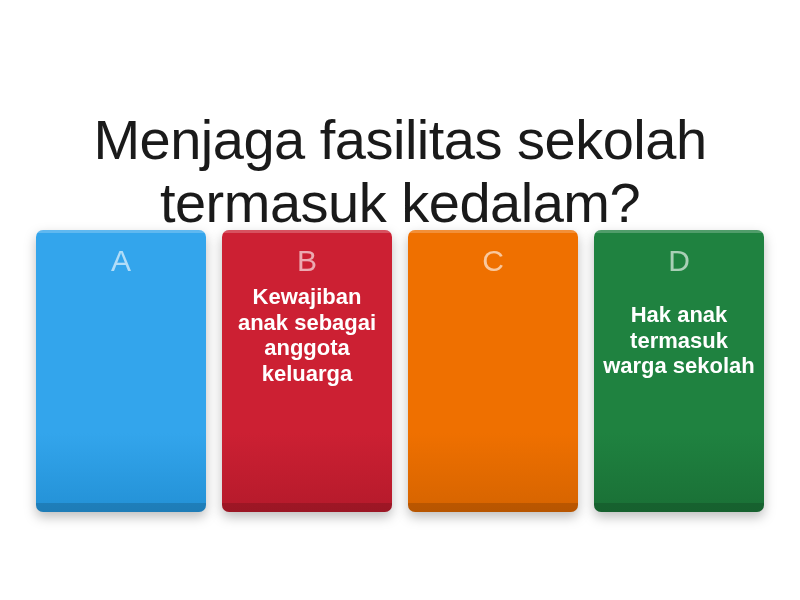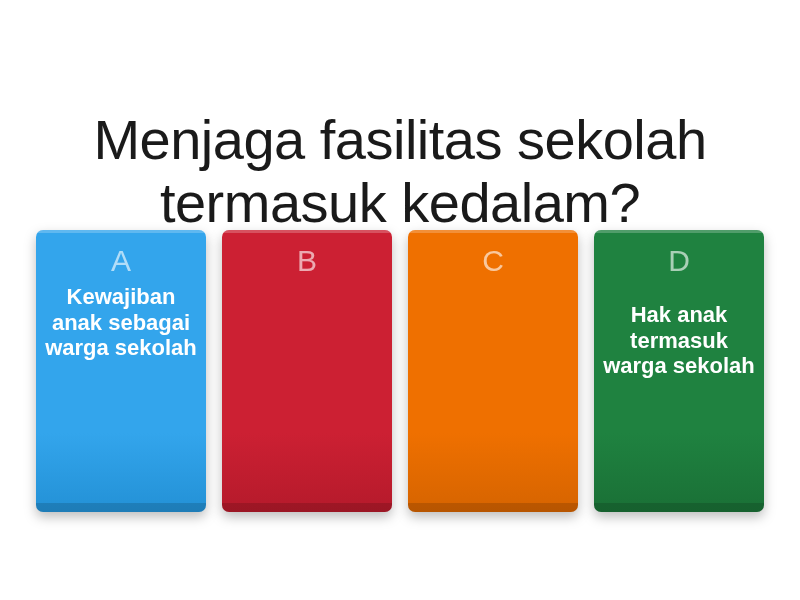--- a/index.html
+++ b/index.html
@@ -129,25 +129,25 @@
 
   <div class="question-area">
     <h1 class="question-text" style="color: rgb(26, 26, 26);">Menjaga fasilitas sekolah
 termasuk kedalam?</h1>
   </div>
 
   <div class="answers-row">
 
     <div class="answer-card" style="background: linear-gradient(rgb(51, 165, 236) 0%, rgb(51, 165, 236) 72%, rgb(35, 145, 214) 100%);">
       <div class="answer-letter">A</div>
-      <div class="answer-text">Kewajiban anak sebagai warga sekolah</div>
     </div>
 
     <div class="answer-card" style="background: linear-gradient(rgb(204, 32, 51) 0%, rgb(204, 32, 51) 72%, rgb(181, 26, 43) 100%);">
       <div class="answer-letter">B</div>
+      <div class="answer-text">Kewajiban anak sebagai anggota keluarga</div>
     </div>
 
     <div class="answer-card lines-4" style="background: linear-gradient(rgb(239, 112, 0) 0%, rgb(239, 112, 0) 72%, rgb(214, 100, 0) 100%);">
       <div class="answer-letter">C</div>
     </div>
 
     <div class="answer-card lines-4" style="background: linear-gradient(rgb(31, 130, 64) 0%, rgb(31, 130, 64) 72%, rgb(26, 112, 54) 100%);">
       <div class="answer-letter">D</div>
       <div class="answer-text">Hak anak termasuk warga sekolah</div>
     </div>

